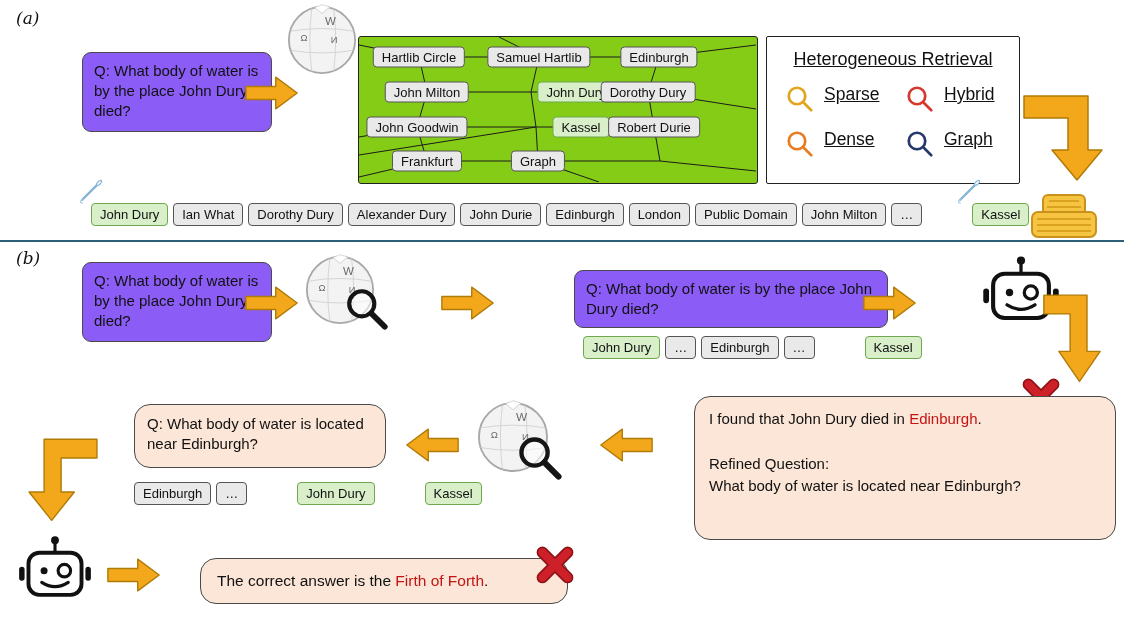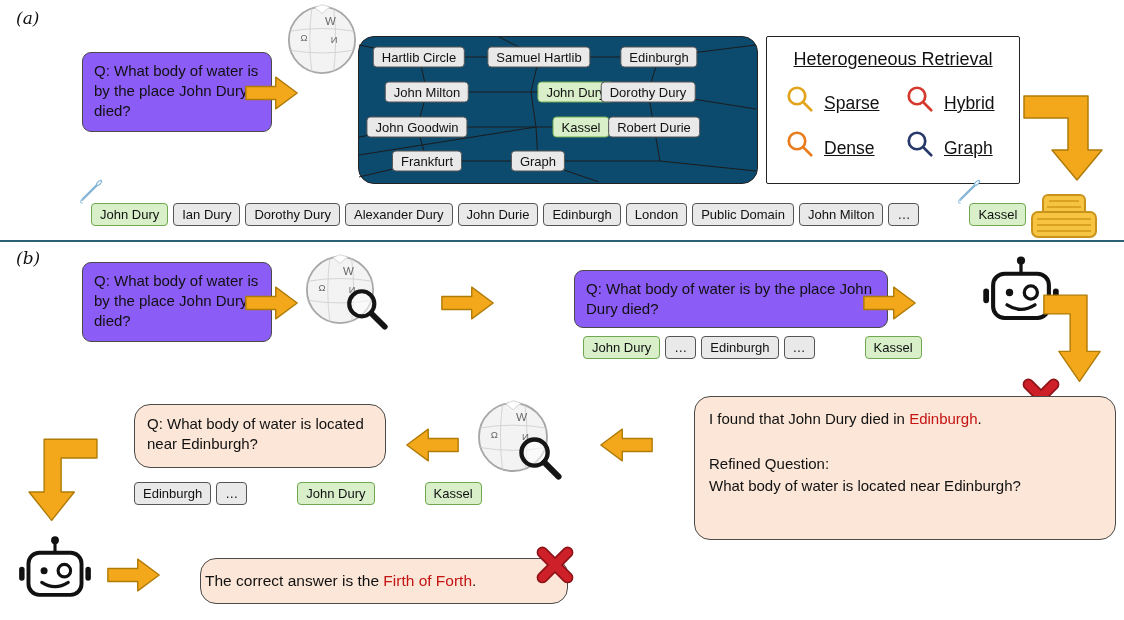--- a/index.html
+++ b/index.html
@@ -4,32 +4,32 @@
 <style>
   html,body { margin:0; padding:0; background:#ffffff; }
   .stage { position:relative; width:1124px; height:620px; background:#fff;
            font-family:"Liberation Sans", sans-serif; color:#111; overflow:hidden; }
   .abs { position:absolute; }
   .panel-label { font-family:"DejaVu Serif", serif; font-style:italic; font-size:17px; }
   .qbox { background:#8b5cf6; border:1.5px solid #4a4a4a; border-radius:9px;
           padding:8px 11px; font-size:15px; line-height:1.32; box-sizing:border-box;margin-left:36px; }
   .peach { background:#fbe6d7; border:1.5px solid #4a4a4a; border-radius:16px;
            box-sizing:border-box; font-size:15px; line-height:1.32; }
-  .graph-box { border:1.6px solid #222; border-radius:16px; background:#0c4a6e; box-sizing:border-box; }
+  .graph-box { border:1.6px solid #222; border-radius:3px; background:#84cc16; box-sizing:border-box; }
   .gnode { position:absolute; transform:translate(-50%,-50%); background:#e9e9e9;
            border:1px solid #555; border-radius:4px; padding:2px 8px; font-size:13px;
            white-space:nowrap; }
   .gnode.green, .chip.green { background:#d8efca; border-color:#6fa84e;margin-left:45px; }
   .chip { background:#e9e9e9; border:1px solid #555; border-radius:4px;
           padding:3px 8px; font-size:13px; white-space:nowrap; }
   .chiprow { display:flex; gap:5px; align-items:center; }
   .retrieval-box { border:1.6px solid #222; border-radius:2px; background:#fff; box-sizing:border-box;text-decoration:underline; }
   .ret-title { font-size:18px; text-align:center; padding-top:12px; }
   .ret-grid { display:grid; grid-template-columns:120px 106px; row-gap:15px; padding:14px 0 0 18px; }
-  .ret-item { display:flex; align-items:flex-end; gap:9px; font-size:17.5px; }
+  .ret-item { display:flex; align-items:flex-start; gap:9px; font-size:17.5px; }
   .red { color:#c41414; }
   .divider { background:#2a6177; height:2px; width:1124px; }
   .mirror { transform:scaleX(-1); }
   .globe-wrap { position:absolute; }
   .mag-overlay { position:absolute; }
 </style>
 </head>
 <body>
 
 <div class="stage">
@@ -152,21 +152,21 @@
     <path d="M6,28 C2,30 2,33 6,33" fill="none" stroke="#a8cce2" stroke-width="1.5"></path>
   </svg>
   <svg class="abs" style="left:956px;top:177px" width="27" height="27" viewBox="0 0 34 34">
     <path d="M5,29 L27,7" stroke="#84b4d4" stroke-width="3" stroke-linecap="round"></path>
     <ellipse cx="26.5" cy="7.5" rx="4" ry="1.8" transform="rotate(-45 26.5 7.5)" fill="#fff" stroke="#84b4d4" stroke-width="1.5"></ellipse>
     <path d="M6,28 C2,30 2,33 6,33" fill="none" stroke="#a8cce2" stroke-width="1.5"></path>
   </svg>
 
   <div class="abs chiprow" style="left:46px;top:203px">
     <div class="chip green">John Dury</div>
-    <div class="chip">Ian Dury</div>
+    <div class="chip">Ian What</div>
     <div class="chip">Dorothy Dury</div>
     <div class="chip">Alexander Dury</div>
     <div class="chip">John Durie</div>
     <div class="chip">Edinburgh</div>
     <div class="chip">London</div>
     <div class="chip">Public Domain</div>
     <div class="chip">John Milton</div>
     <div class="chip">…</div>
     <div class="chip green">Kassel</div>
   </div>
@@ -302,21 +302,21 @@
     <rect x="89" y="42" width="7" height="18" rx="3.5" fill="#111"></rect>
     <circle cx="36" cy="47" r="4.5" fill="#111"></circle>
     <circle cx="62" cy="47" r="8" fill="none" stroke="#111" stroke-width="4"></circle>
     <path d="M33,62 Q50,73 67,62" fill="none" stroke="#111" stroke-width="4" stroke-linecap="round"></path>
   </svg>
 
   <svg class="abs" style="left:106px;top:556px" width="56" height="38" viewBox="0 0 60 40">
     <polygon points="2,13 34,13 34,3 57,20 34,37 34,27 2,27" fill="#F3A81C" stroke="#B07B06" stroke-width="1.5" stroke-linejoin="round"></polygon>
   </svg>
 
-  <div class="abs peach" style="left:200px;top:558px;width:368px;height:46px;padding:12px 4px;font-size:15.5px">
+  <div class="abs peach" style="left:200px;top:558px;width:368px;height:46px;padding:12px 16px;font-size:15.5px">
     <span>The correct answer is the </span><span class="red">Firth of Forth</span><span>.</span>
   </div>
 
   <svg class="abs" style="left:534px;top:544px" width="42" height="42" viewBox="0 0 40 40">
     <g stroke="#8e1216" stroke-width="11" stroke-linecap="round">
       <line x1="8" y1="8" x2="32" y2="32"></line>
         <line x1="32" y1="8" x2="8" y2="32"></line>
     </g>
     <g stroke="#ce2029" stroke-width="8" stroke-linecap="round">
       <line x1="8" y1="8" x2="32" y2="32"></line>

